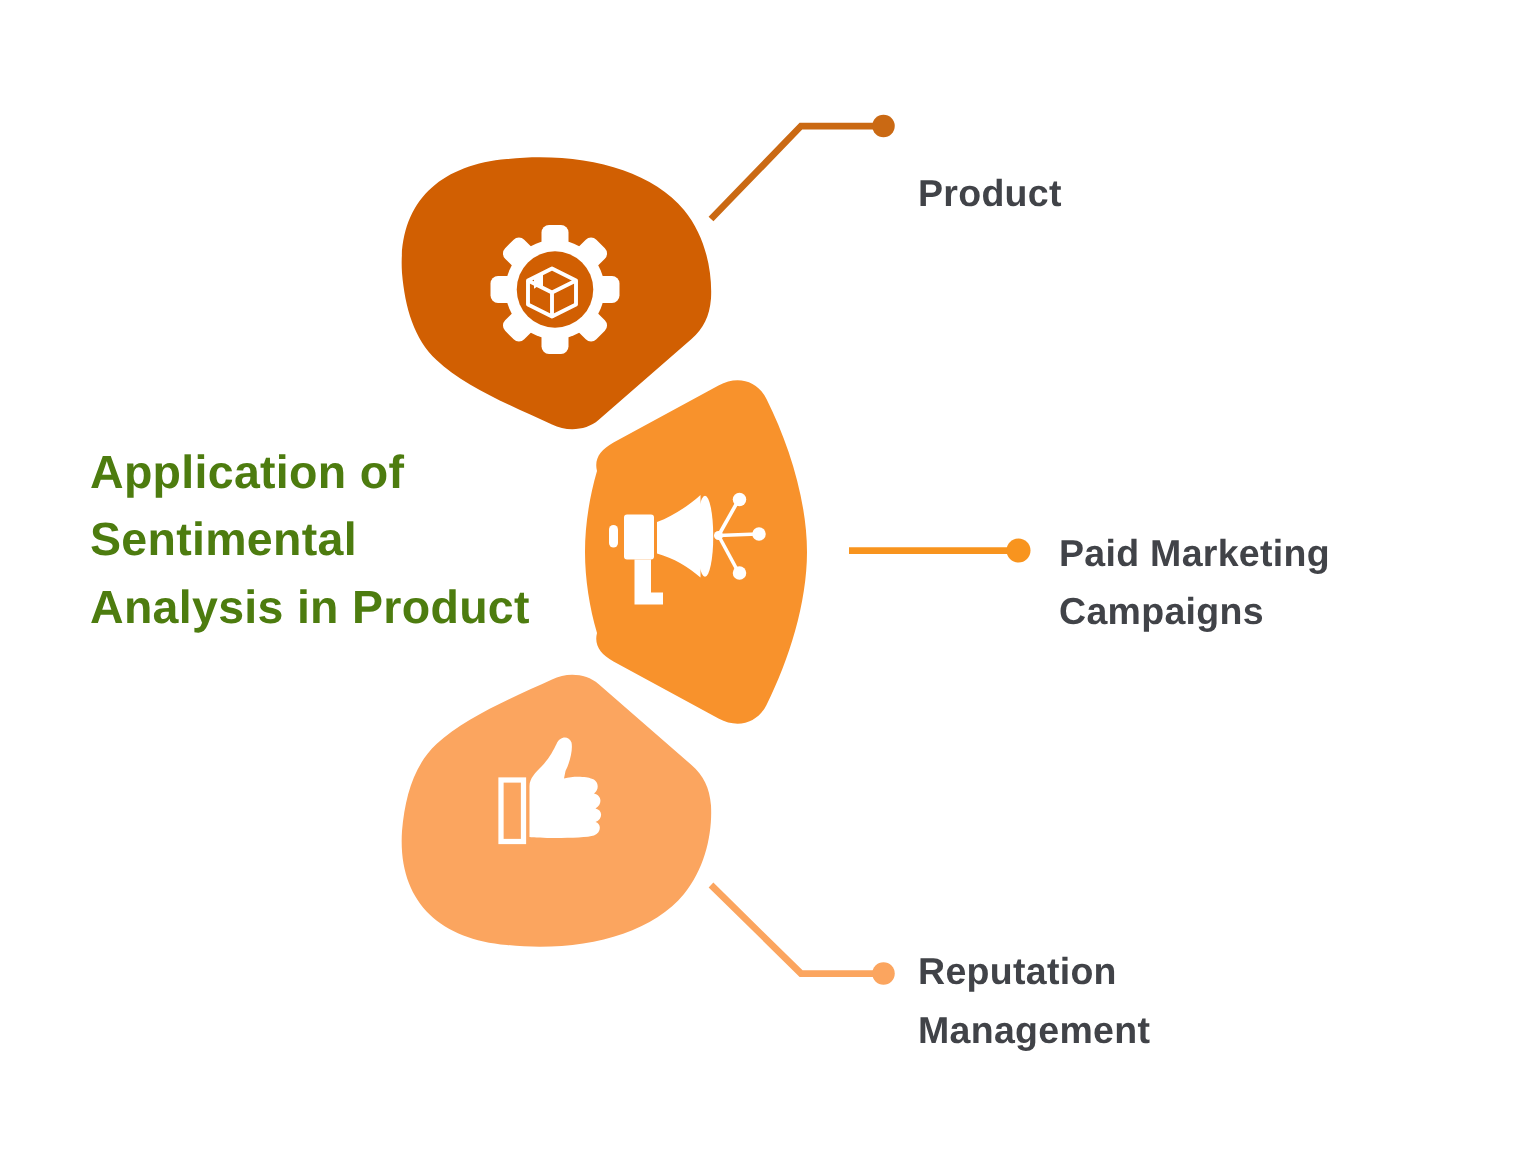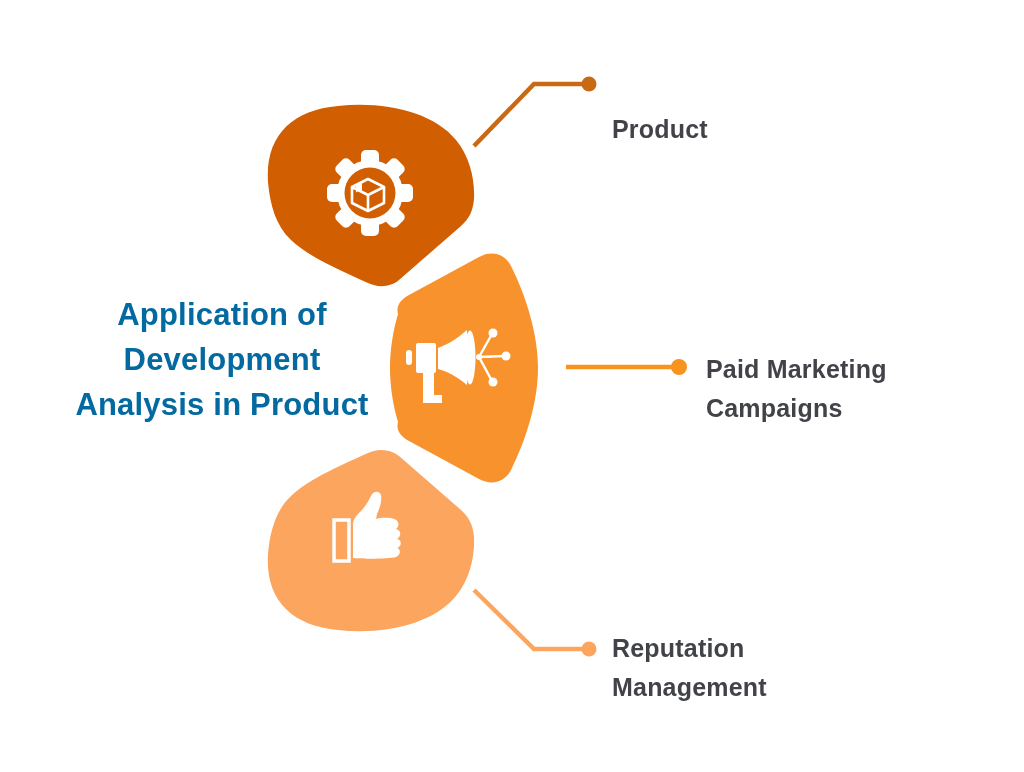--- a/index.html
+++ b/index.html
@@ -5,22 +5,22 @@
   html,body{margin:0;padding:0;}
   body{
     width:1024px;height:772px;background:#ffffff;
     font-family:"Liberation Sans", sans-serif;
     position:relative;overflow:hidden;
   }
   .stage{position:absolute;inset:0;width:1024px;height:772px;}
   svg.art{position:absolute;left:0;top:0;}
   .diagram-title{
     position:absolute;left:60px;top:292px;width:324px;
-    text-align:center;font-size:31px;line-height:45px;
-    font-weight:700;color:#0369a1;letter-spacing:.2px;
+    font-size:31px;line-height:45px;
+    font-weight:700;color:#4d7c0f;letter-spacing:.2px;
   }
   .diagram-title span{display:block;}
   .item-label{
     position:absolute;font-size:25px;line-height:39px;
     font-weight:700;color:#414348;letter-spacing:.2px;
   }
   .item-label span{display:block;white-space:nowrap;}
   .label-product{left:612px;top:70px;margin-top:40px;}
   .label-paid{left:706px;top:350px;}
   .label-reputation{left:612px;top:629px;}
@@ -130,21 +130,21 @@
     </g>
 
     <g>
       <polyline points="474,590 534,649 584,649" fill="none" stroke-width="4.5" stroke="#FBA55F"></polyline>
       <circle cx="589" cy="649" r="7.5" fill="#FBA55F"></circle>
     </g>
   </svg>
 
   <div class="diagram-title">
     <span>Application of</span>
-    <span>Development</span>
+    <span>Sentimental</span>
     <span>Analysis in Product</span>
   </div>
 
   <div class="item-label label-product">
     <span>Product</span>
   </div>
 
   <div class="item-label label-paid">
     <span>Paid Marketing</span>
     <span>Campaigns</span>

